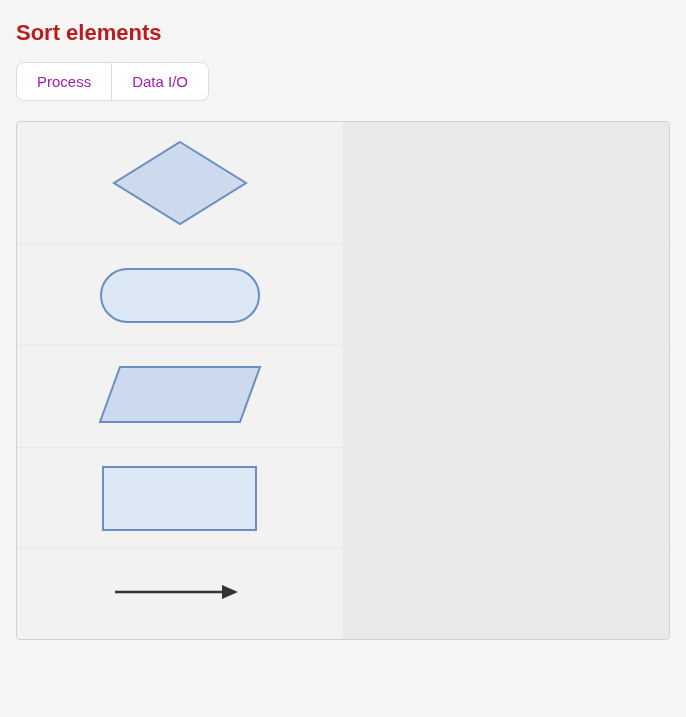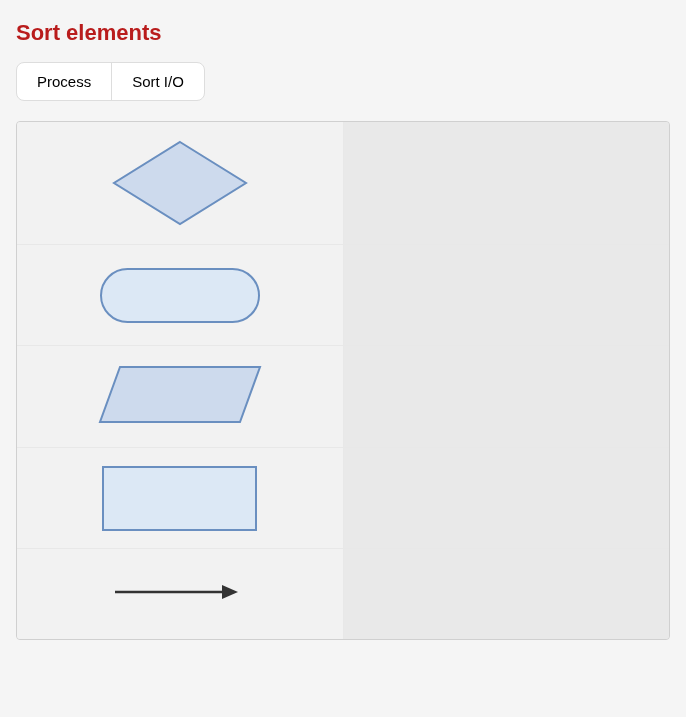--- a/index.html
+++ b/index.html
@@ -27,21 +27,21 @@
       border-radius: 8px;
       overflow: hidden;
       width: fit-content;
     }
 
     .tab-btn {
       padding: 10px 20px;
       border: none;
       background: transparent;
       font-size: 15px;
-      color: #000000;
+      color: #a21caf;
       cursor: pointer;
       border-right: 1px solid #ddd;
       font-family: inherit;
       white-space: nowrap;
     }
     .tab-btn:last-child { border-right: none; }
 
     .sort-grid {
       display: grid;
       grid-template-columns: 1fr 1fr;
@@ -113,21 +113,21 @@
       height: 30px;
     }
   </style>
 </head>
 <body>
 
 <h1 class="page-title">Sort elements</h1>
 
 <div class="tabs-row">
   <button class="tab-btn">Process</button>
-  <button class="tab-btn">Sort I/O</button>
+  <button class="tab-btn">Data I/O</button>
 </div>
 
 <div class="sort-grid">
 
   <div class="cell">
     <div class="shape-diamond">
       <svg viewBox="0 0 140 90" xmlns="http://www.w3.org/2000/svg">
         <polygon points="70,4 136,45 70,86 4,45" fill="#cddaed" stroke="#6a8fc0" stroke-width="2"></polygon>
       </svg>
     </div>

